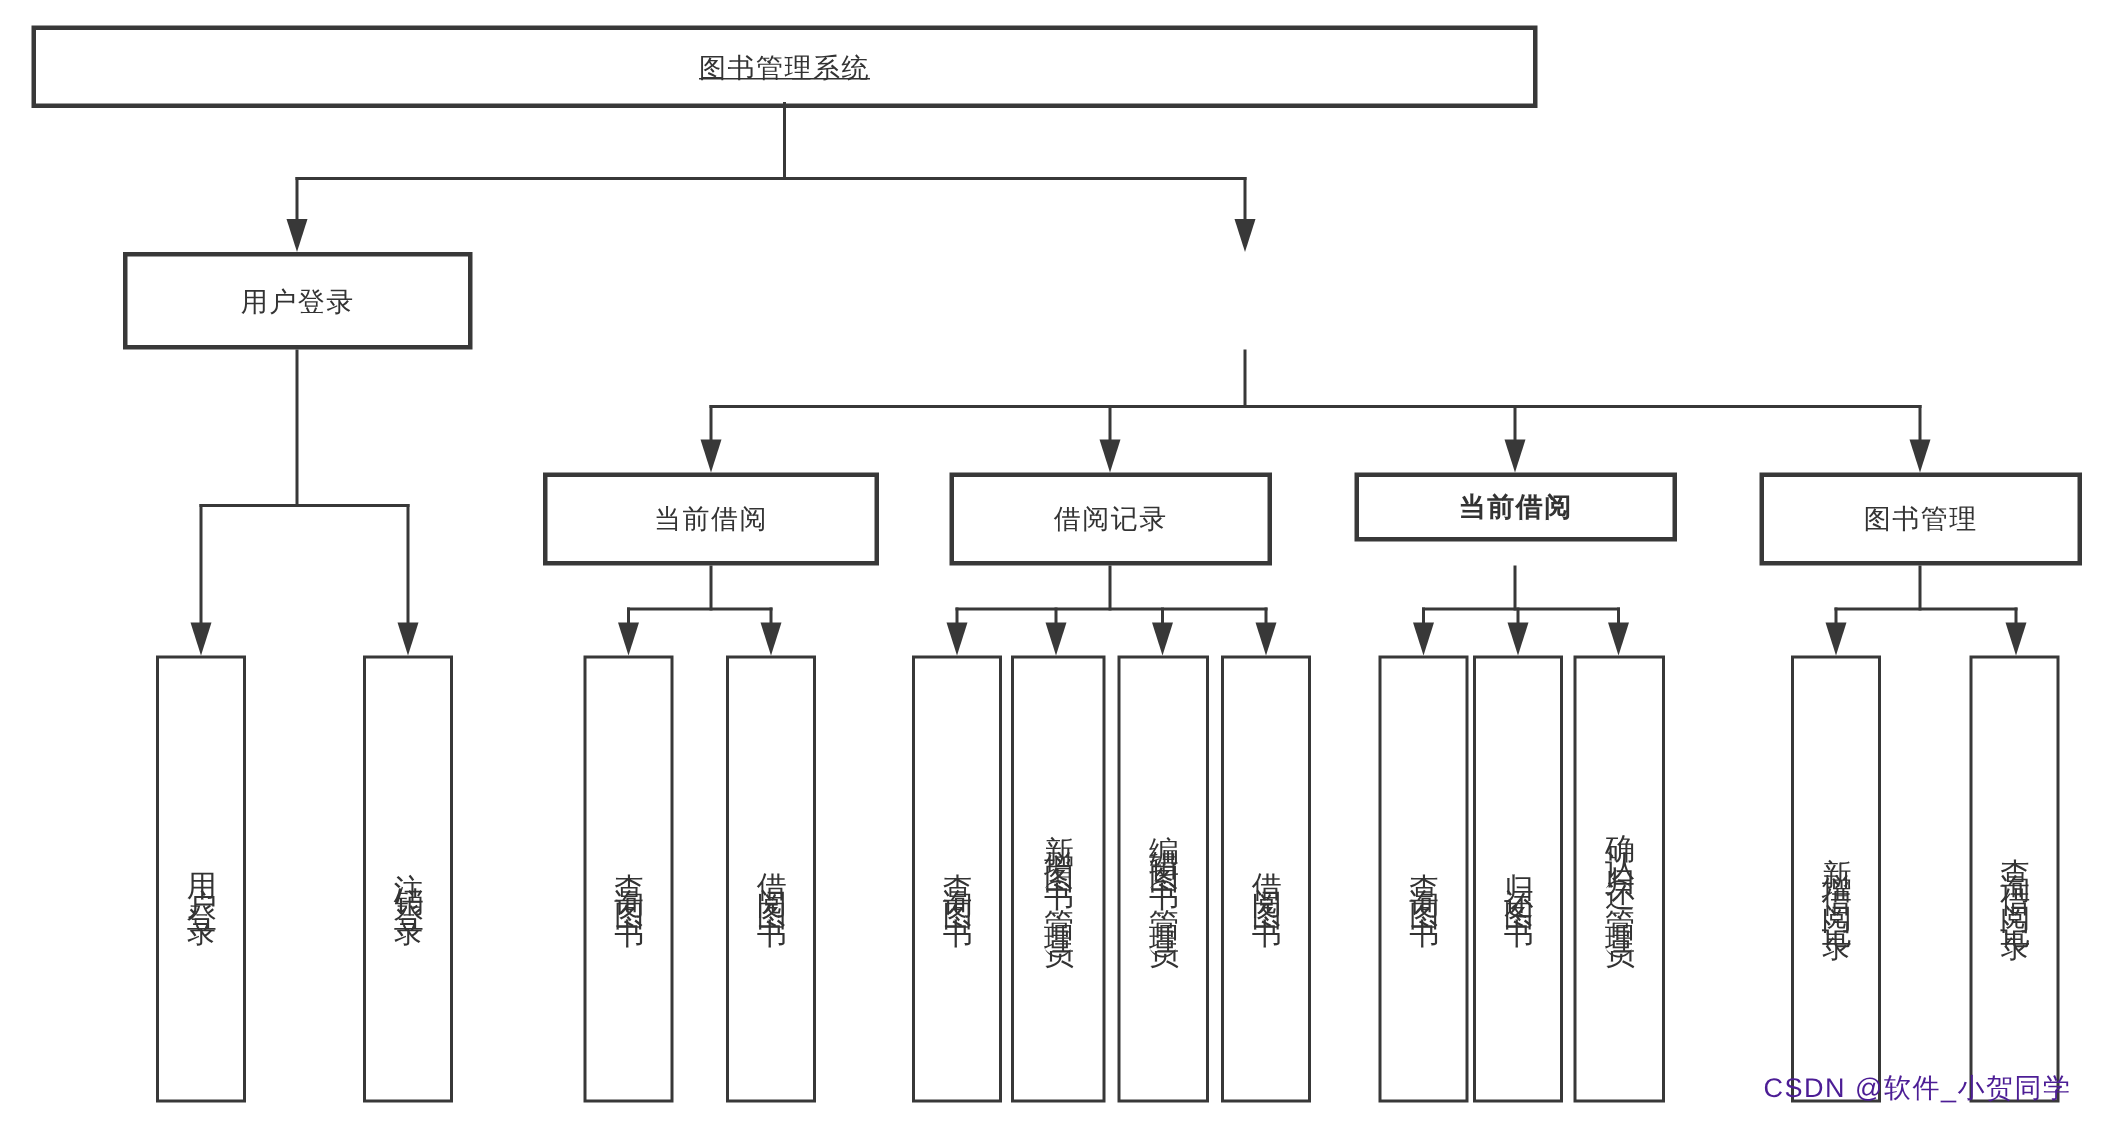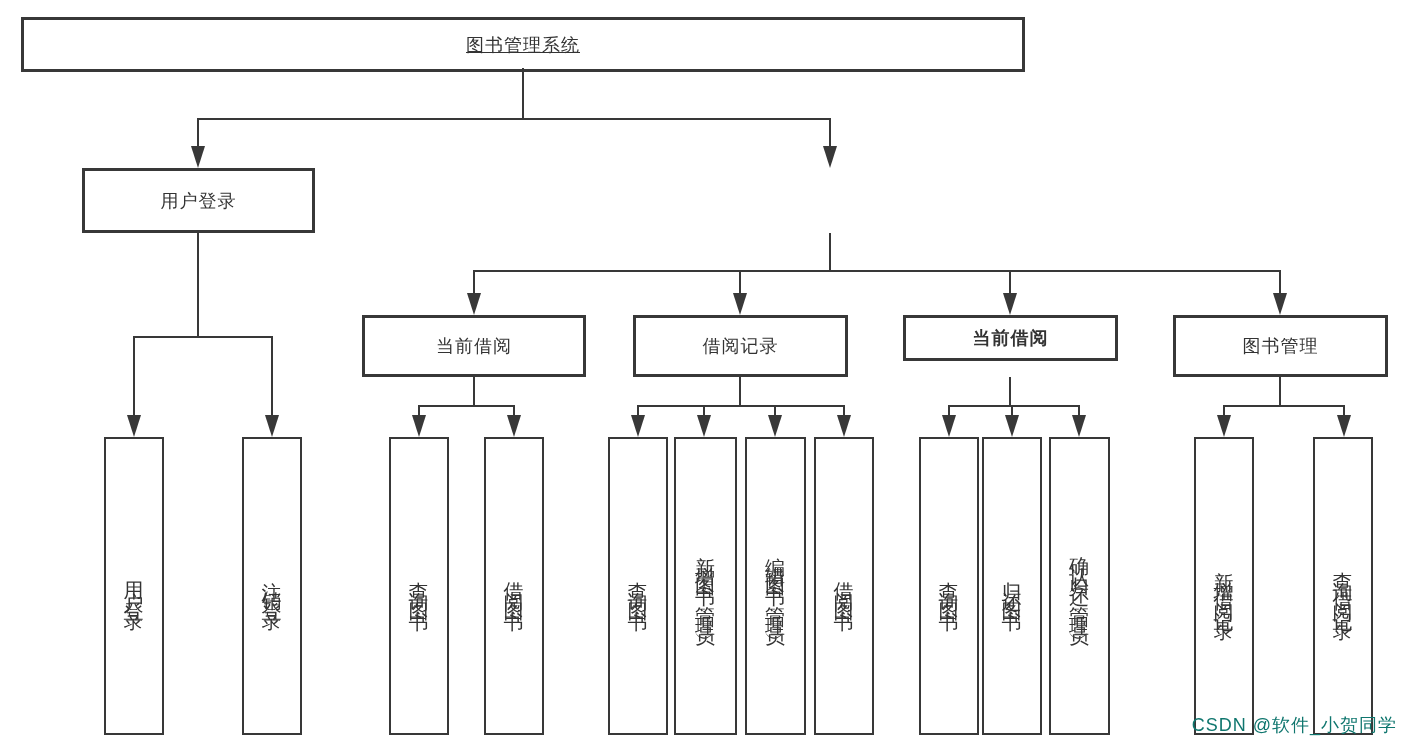--- a/index.html
+++ b/index.html
@@ -23,22 +23,22 @@
   }
   .h, .v { position:absolute; background:#383838; }
   .h { height:2px; }
   .v { width:2px; }
   .arr {
     position:absolute; width:0; height:0;
     border-left:7px solid transparent; border-right:7px solid transparent;
     border-top:22px solid #383838;
   }
   .watermark {
-    position:absolute; top:713px; right:8px;
-    font-size:18px; color:#0f766e; letter-spacing:1px;margin-left:36px;
+    position:absolute; top:713px; right:24px;
+    font-size:18px; color:#4c1d95; letter-spacing:1px;margin-left:36px;
   }
 </style>
 </head>
 <body>
 
 <div class="canvas">
 
   <div class="box" style="left:21px; top:17px; width:1004px; height:55px;text-decoration:underline;">图书管理系统</div>
 
   <div class="box" style="left:82px; top:168px; width:233px; height:65px;">用户登录</div>

